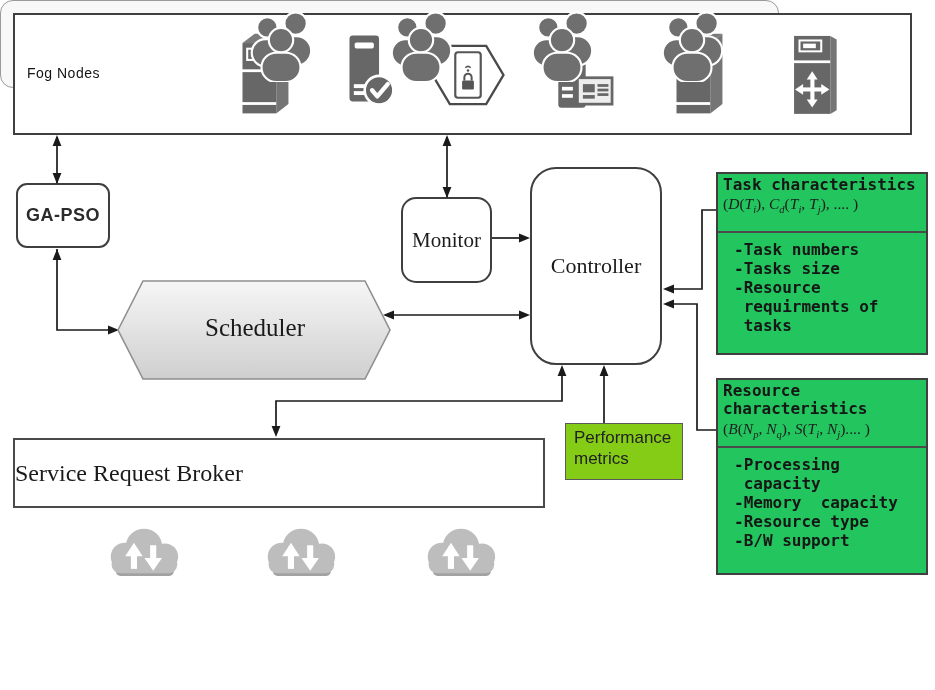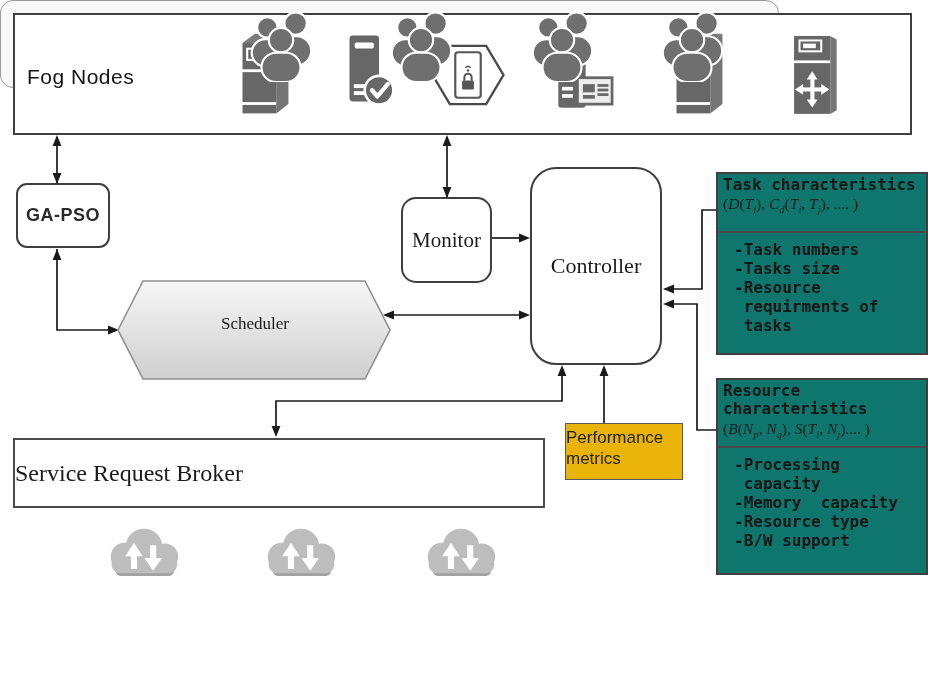--- a/index.html
+++ b/index.html
@@ -3,47 +3,47 @@
 <meta charset="utf-8">
 <style>
   html,body{margin:0;padding:0;background:#ffffff;}
   .canvas{position:relative;width:935px;height:690px;background:#ffffff;overflow:hidden;
           font-family:"Liberation Sans",sans-serif;color:#111;}
   .overlay{position:absolute;left:0;top:0;width:935px;height:690px;z-index:3;pointer-events:none;}
 
   .box{position:absolute;background:#fff;border:2px solid #3f3f3f;box-sizing:border-box;z-index:2;}
 
   .fog-box{left:13px;top:13px;width:899px;height:122px;}
-  .fog-label{position:absolute;left:12px;top:50px;font-size:21px;letter-spacing:.5px;color:#141414;}
+  .fog-label{position:absolute;left:12px;top:50px;font-size:14px;letter-spacing:.5px;color:#141414;}
   .ficon{position:absolute;z-index:2;}
 
   .gapso-box{left:16px;top:183px;width:94px;height:65px;border-radius:11px;
              display:flex;align-items:center;justify-content:center;}
   .gapso-box span{font-size:18px;font-weight:600;letter-spacing:.5px;color:#2b2b2b;}
 
   .monitor-box{left:401px;top:197px;width:91px;height:86px;border-radius:15px;
                display:flex;align-items:center;justify-content:center;}
   .monitor-box span{font-family:"Liberation Serif",serif;font-size:21px;color:#1c1c1c;}
 
   .controller-box{left:530px;top:167px;width:132px;height:198px;border-radius:26px;
                   display:flex;align-items:center;justify-content:center;}
   .controller-box span{font-family:"Liberation Serif",serif;font-size:22px;color:#1c1c1c;}
 
   .scheduler-label{position:absolute;left:160px;top:314px;width:190px;text-align:center;z-index:4;
-                   font-family:"Liberation Serif",serif;font-size:17px;color:#1a1a1a;}
+                   font-family:"Liberation Serif",serif;font-size:25px;color:#1a1a1a;}
 
   .srb-box{left:13px;top:438px;width:532px;height:70px;border-color:#4a4a4a;
            display:flex;align-items:center;justify-content:flex-start;}
   .srb-box span{font-family:"Liberation Serif",serif;font-size:24px;color:#1a1a1a;}
 
-  .perf-box{left:565px;top:423px;width:118px;height:57px;background:#eab308;border:1.5px solid #5a5a5a;
-            padding:3px 0;}
+  .perf-box{left:565px;top:423px;width:118px;height:57px;background:#84cc16;border:1.5px solid #5a5a5a;
+            padding:3px 8px;}
   .perf-box span{font-size:17px;line-height:1.25;color:#222;white-space:pre-line;}
 
-  .panel{position:absolute;left:716px;width:212px;background:#0f766e;border:2px solid #3f3f3f;
+  .panel{position:absolute;left:716px;width:212px;background:#22c55e;border:2px solid #3f3f3f;
          box-sizing:border-box;z-index:2;font-family:"DejaVu Sans Mono",monospace;color:#161616;}
   .panel-task{top:172px;height:183px;}
   .panel-resource{top:378px;height:197px;}
   .panel-head{box-sizing:border-box;padding:2px 5px 0 5px;border-bottom:2px solid #4a4a4a;}
   .panel-task .panel-head{height:59px;}
   .panel-resource .panel-head{height:68px;}
   .panel-title{font-size:16px;font-weight:600;line-height:1.15;}
   .formula{font-family:"Liberation Serif",serif;font-size:15.5px;line-height:1.25;color:#1d1d1d;}
   .formula sub{font-size:10.5px;}
   .panel-body{padding:8px 5px 0 16px;font-size:16px;font-weight:600;line-height:1.18;white-space:pre-wrap;}

